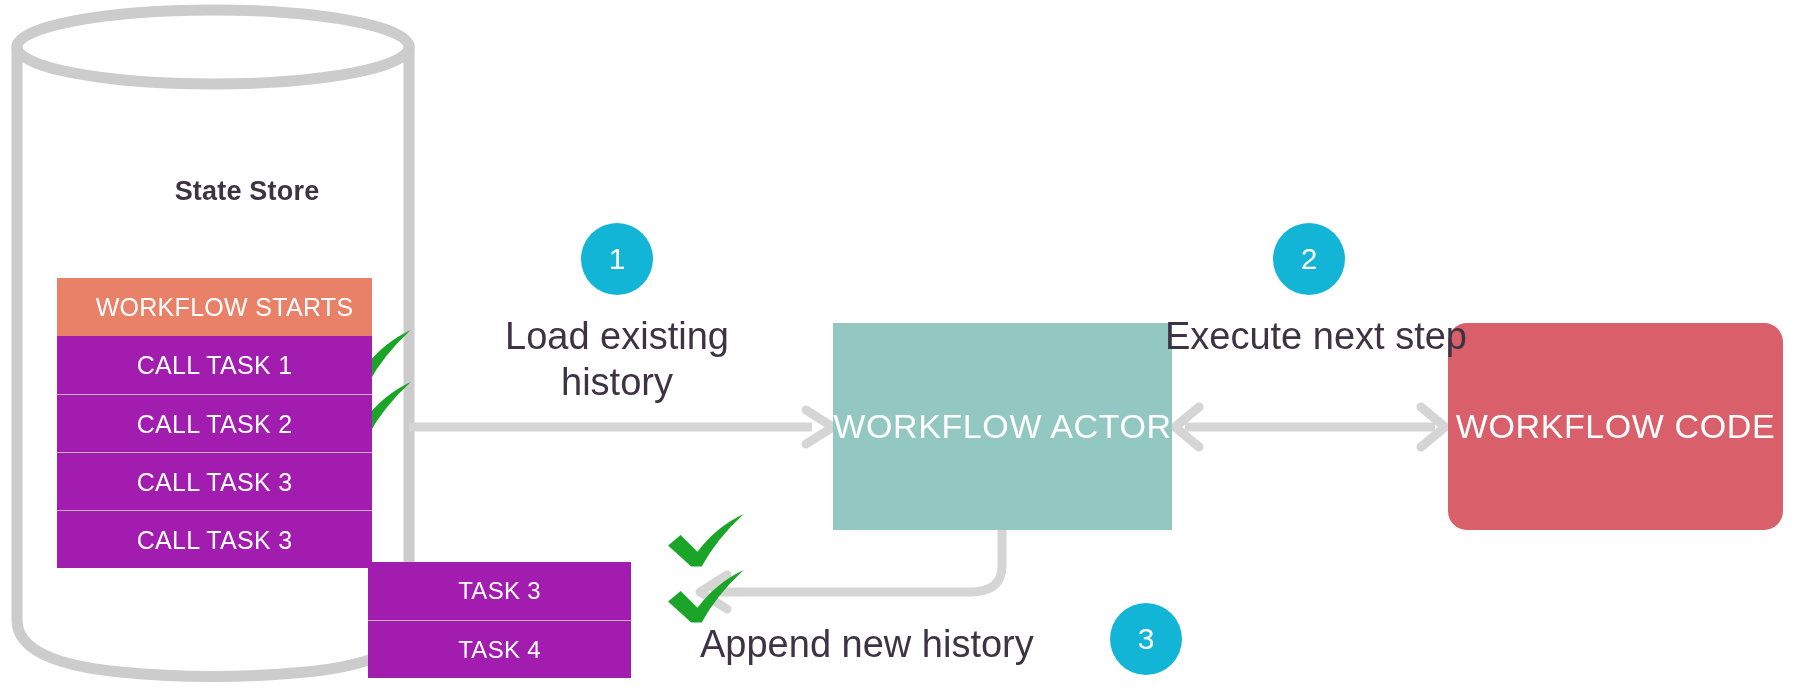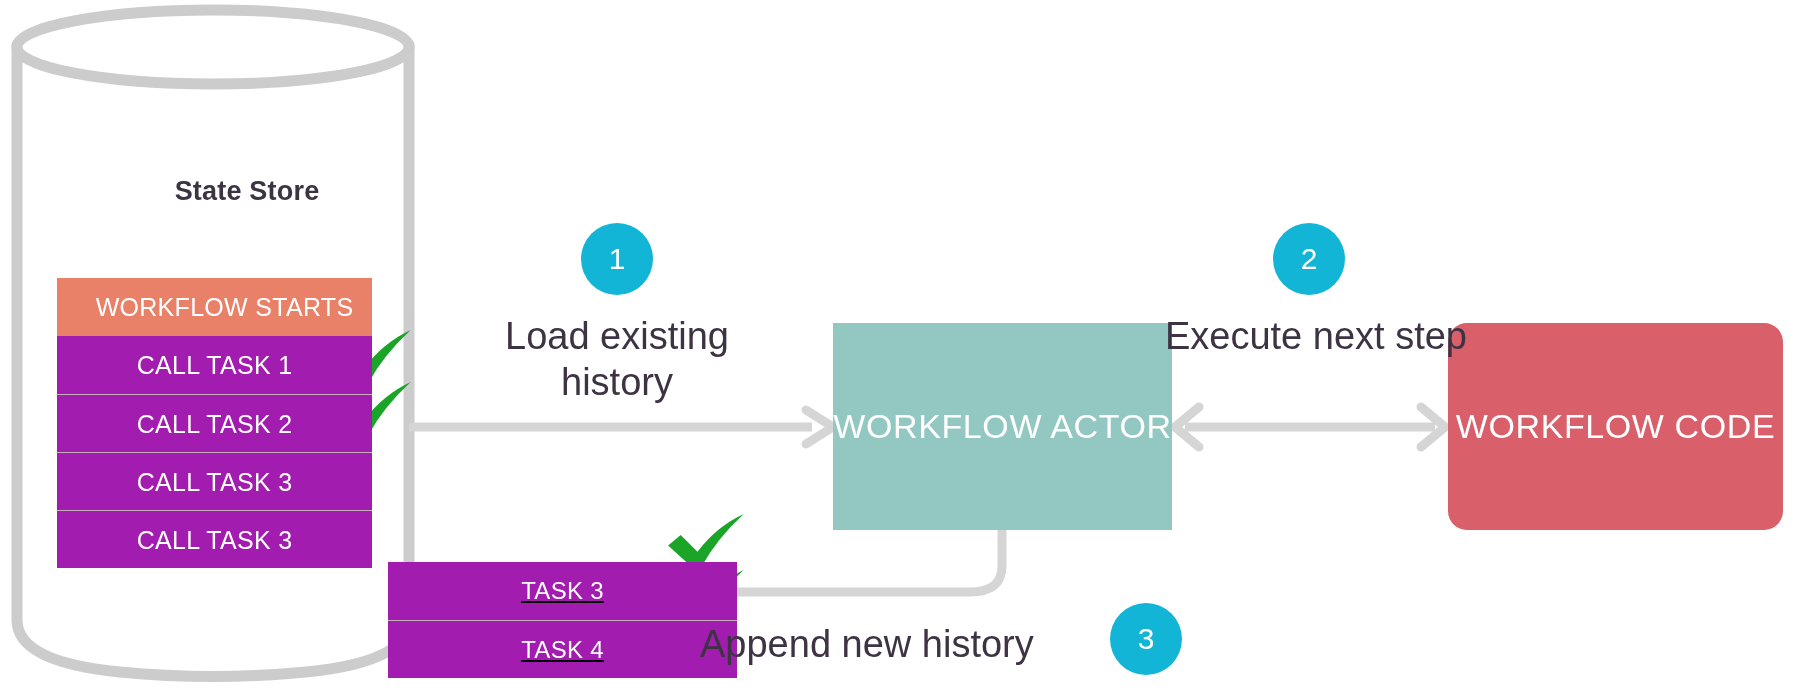--- a/index.html
+++ b/index.html
@@ -64,24 +64,23 @@
     background: #a21caf;
     border-top: 1px solid #c6aebd;
   }
   .hist-row.task.first {
     border-top: none;
   }
 
   
   .appended-stack {
     position: absolute;
-    left: 388px;
+    left: 368px;
     top: 562px;
-    width: 349px;
-    text-decoration: underline;
+    width: 263px;
   }
   .appended-stack .hist-row {
     font-size: 24px;
   }
 
   
   .proc-box {
     position: absolute;
     display: flex;
     align-items: center;

